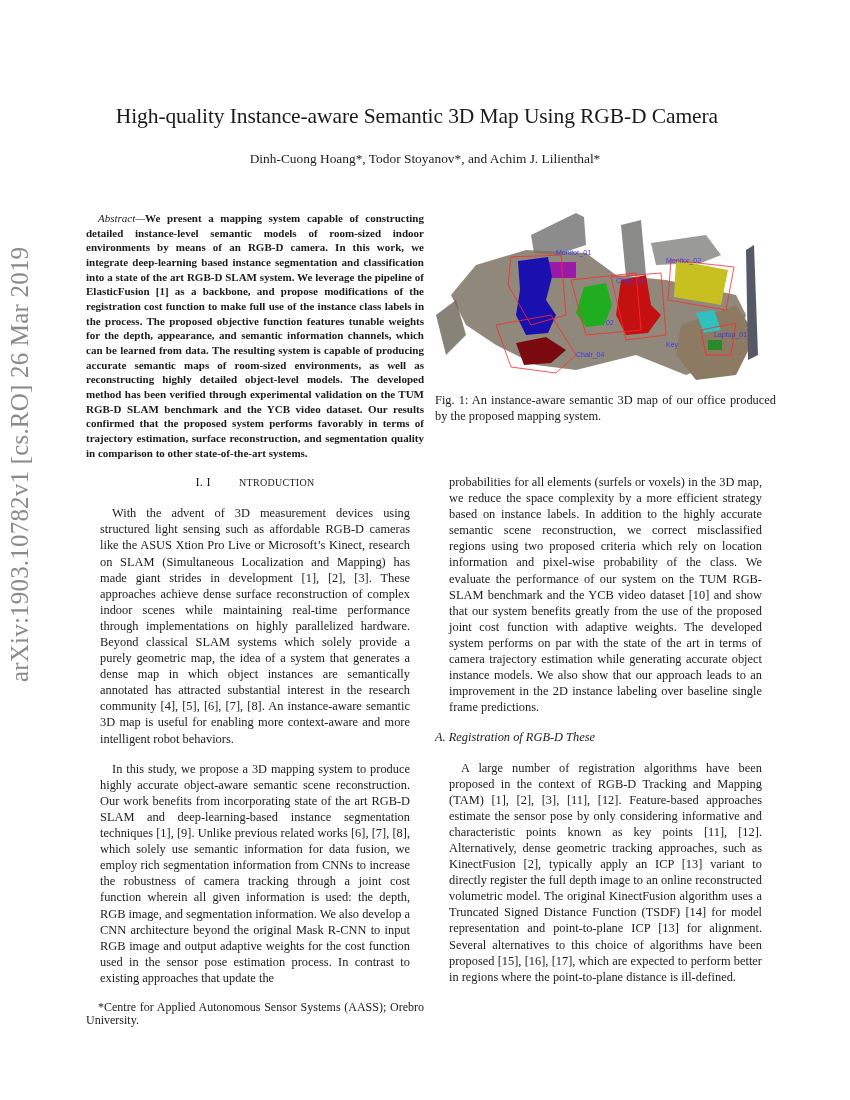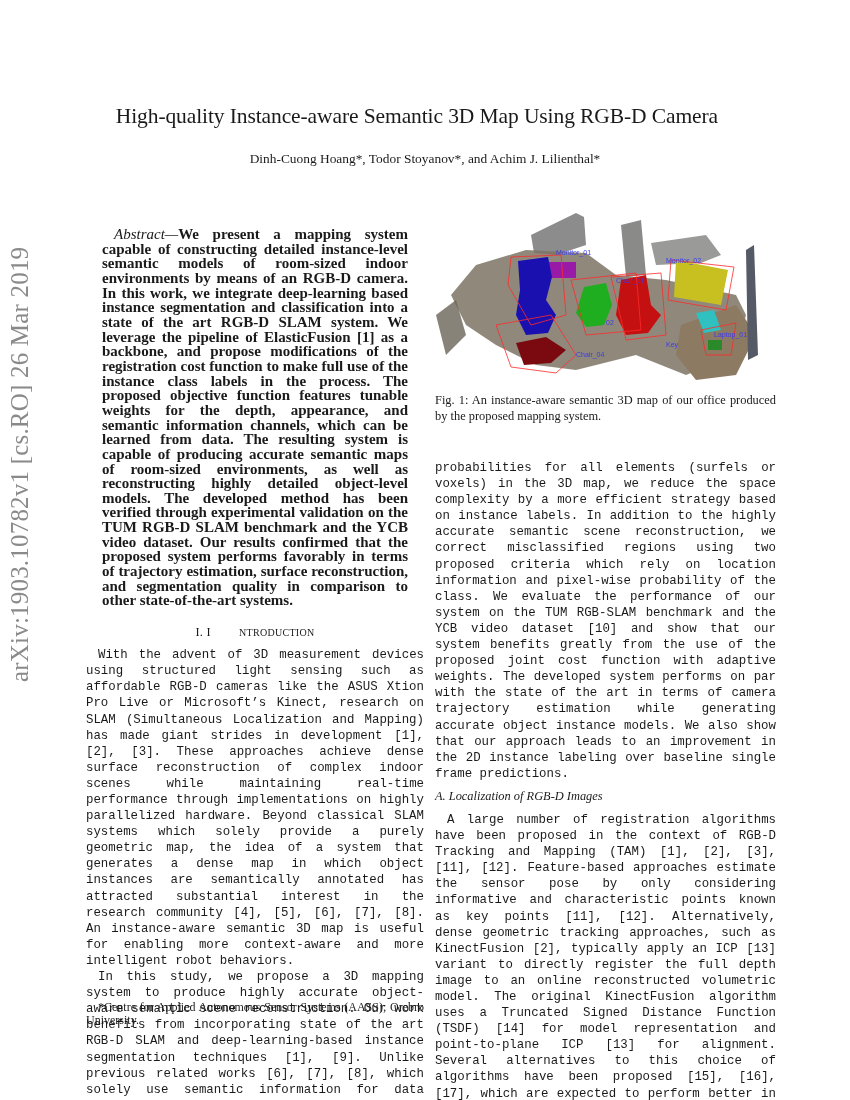--- a/index.html
+++ b/index.html
@@ -3,25 +3,25 @@
 <meta charset="utf-8">
 <style>
   html, body { margin: 0; padding: 0; background: #ffffff; }
   body { width: 850px; height: 1100px; position: relative; overflow: hidden; font-family: "Liberation Serif", "DejaVu Serif", serif; color: #1a1a1a; }
   .title { position: absolute; top: 104px; left: 0; width: 718px; text-align: right; font-size: 21.5px; letter-spacing: -0.1px; }
   .authors { position: absolute; top: 151px; left: 0; width: 850px; text-align: center; font-size: 13.4px; }
   .arxiv { position: absolute; left: 6px; top: 682px; transform: rotate(-90deg); transform-origin: left top; font-size: 25px; color: #8a8a8a; white-space: nowrap; letter-spacing: 0.2px; }
   .col { position: absolute; width: 338px; font-size: 12.4px; line-height: 16.1px; text-align: justify; }
   .col-left { left: 86px; top: 211px; }
   .col-right { left: 435px; top: 460px; width: 341px; }
-  .abstract { font-weight: bold; font-size: 15px; line-height: 14.65px; text-align: justify; text-indent: 12px; margin: 16px; }
+  .abstract { font-weight: bold; font-size: 11px; line-height: 14.65px; text-align: justify; text-indent: 12px; margin: 0; }
   .abstract .lbl { font-style: italic; font-weight: normal; }
   .sec { text-align: center; font-size: 12.3px; margin: 14px 0 6px 0; letter-spacing: 0.3px; }
   .sec .sc { font-variant: small-caps; }
-  .para { margin: 0; text-indent: 12px; font-family: Liberation Mono, monospace; }
+  .para { margin: 14px; text-indent: 12px; }
   .subsec { font-style: italic; margin: 6px 0 8px 0; }
   .footnote { position: absolute; left: 86px; top: 1001px; width: 338px; font-size: 12px; line-height: 13.4px; text-align: justify; text-indent: 12px; }
   .figure { position: absolute; left: 436px; top: 205px; width: 340px; height: 182px; }
   .figure svg { width: 340px; height: 182px; }
   .caption { position: absolute; left: 435px; top: 392px; width: 341px; font-size: 12.4px; line-height: 16.3px; text-align: justify; }
 </style>
 </head>
 <body>
 
 <div class="title">High-quality Instance-aware Semantic 3D Map Using RGB-D Camera</div>
@@ -83,15 +83,15 @@
       <text x="140" y="152">Chair_04</text>
       <text x="230" y="142">Key</text>
       <text x="278" y="132">Laptop_01</text>
     </g>
   </svg>
 </div>
 <div class="caption">Fig. 1: An instance-aware semantic 3D map of our office produced by the proposed mapping system.</div>
 
 <div class="col col-right">
   <p class="para" style="text-indent:0">probabilities for all elements (surfels or voxels) in the 3D map, we reduce the space complexity by a more efficient strategy based on instance labels. In addition to the highly accurate semantic scene reconstruction, we correct misclassified regions using two proposed criteria which rely on location information and pixel-wise probability of the class. We evaluate the performance of our system on the TUM RGB-SLAM benchmark and the YCB video dataset [10] and show that our system benefits greatly from the use of the proposed joint cost function with adaptive weights. The developed system performs on par with the state of the art in terms of camera trajectory estimation while generating accurate object instance models. We also show that our approach leads to an improvement in the 2D instance labeling over baseline single frame predictions.</p>
-  <div class="subsec">A. Localization of RGB-D Images</div>
+  <div class="subsec">A. Registration of RGB-D These</div>
   <p class="para">A large number of registration algorithms have been proposed in the context of RGB-D Tracking and Mapping (TAM) [1], [2], [3], [11], [12]. Feature-based approaches estimate the sensor pose by only considering informative and characteristic points known as key points [11], [12]. Alternatively, dense geometric tracking approaches, such as KinectFusion [2], typically apply an ICP [13] variant to directly register the full depth image to an online reconstructed volumetric model. The original KinectFusion algorithm uses a Truncated Signed Distance Function (TSDF) [14] for model representation and point-to-plane ICP [13] for alignment. Several alternatives to this choice of algorithms have been proposed [15], [16], [17], which are expected to perform better in regions where the point-to-plane distance is ill-defined.</p>
 </div>
 
 </body></html>

